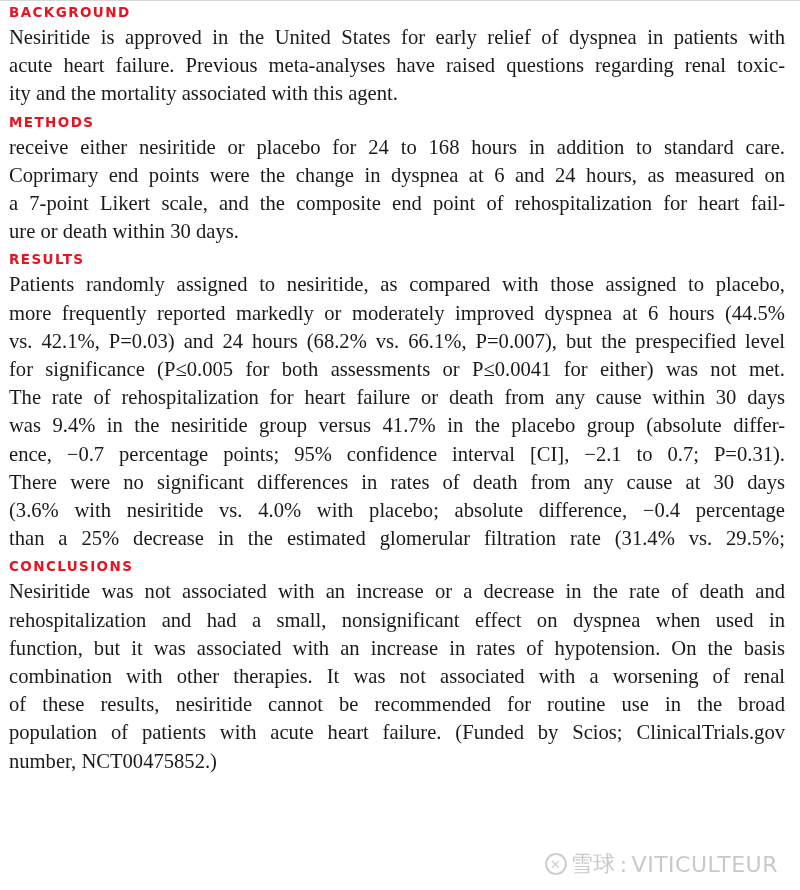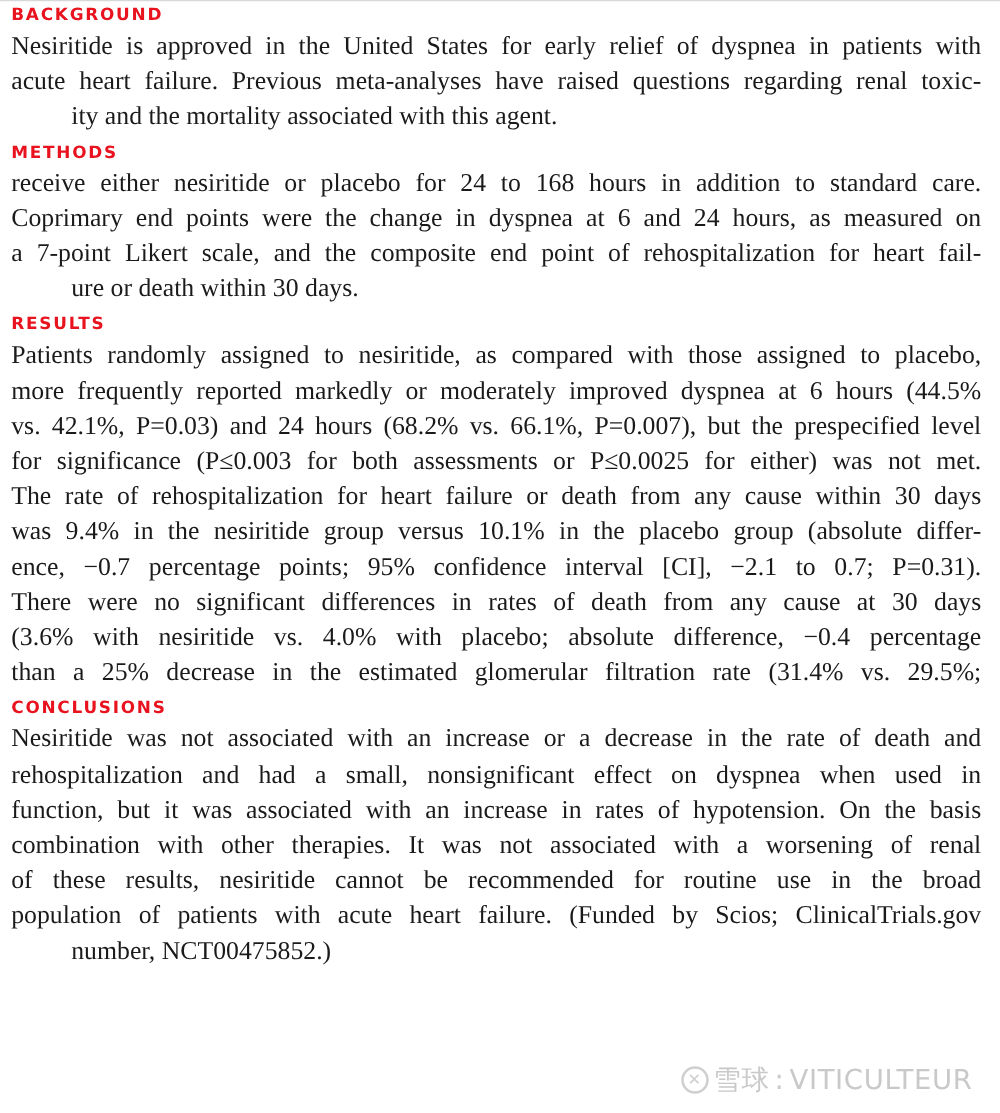--- a/index.html
+++ b/index.html
@@ -41,21 +41,20 @@
     text-align-last: left;
   }
   .line {
     display: block;
     white-space: nowrap;
     text-align: justify;
     text-align-last: justify;
   }
   .line.last {
     text-align-last: left;
-    margin-left: 48px;
   }
   .watermark {
     position: absolute;
     right: 22px;
     top: 848px;
     font-family: "DejaVu Sans", sans-serif;
     font-size: 22px;
     color: #c9c9c9;
     letter-spacing: 0.5px;
     display: flex;
@@ -99,23 +98,23 @@
       <span class="line last">ure or death within 30 days.</span>
     </div>
   </section>
 
   <section>
     <h3 class="section-heading">RESULTS</h3>
     <div class="section-body">
       <span class="line">Patients randomly assigned to nesiritide, as compared with those assigned to placebo,</span>
       <span class="line">more frequently reported markedly or moderately improved dyspnea at 6 hours (44.5%</span>
       <span class="line">vs. 42.1%, P=0.03) and 24 hours (68.2% vs. 66.1%, P=0.007), but the prespecified level</span>
-      <span class="line">for significance (P≤0.003 for both assessments or P≤0.0025 for either) was not met.</span>
+      <span class="line">for significance (P≤0.005 for both assessments or P≤0.0041 for either) was not met.</span>
       <span class="line">The rate of rehospitalization for heart failure or death from any cause within 30 days</span>
-      <span class="line">was 9.4% in the nesiritide group versus 10.1% in the placebo group (absolute differ-</span>
+      <span class="line">was 9.4% in the nesiritide group versus 41.7% in the placebo group (absolute differ-</span>
       <span class="line">ence, −0.7 percentage points; 95% confidence interval [CI], −2.1 to 0.7; P=0.31).</span>
       <span class="line">There were no significant differences in rates of death from any cause at 30 days</span>
       <span class="line">(3.6% with nesiritide vs. 4.0% with placebo; absolute difference, −0.4 percentage</span>
       <span class="line">than a 25% decrease in the estimated glomerular filtration rate (31.4% vs. 29.5%;</span>
     </div>
   </section>
 
   <section>
     <h3 class="section-heading">CONCLUSIONS</h3>
     <div class="section-body">

